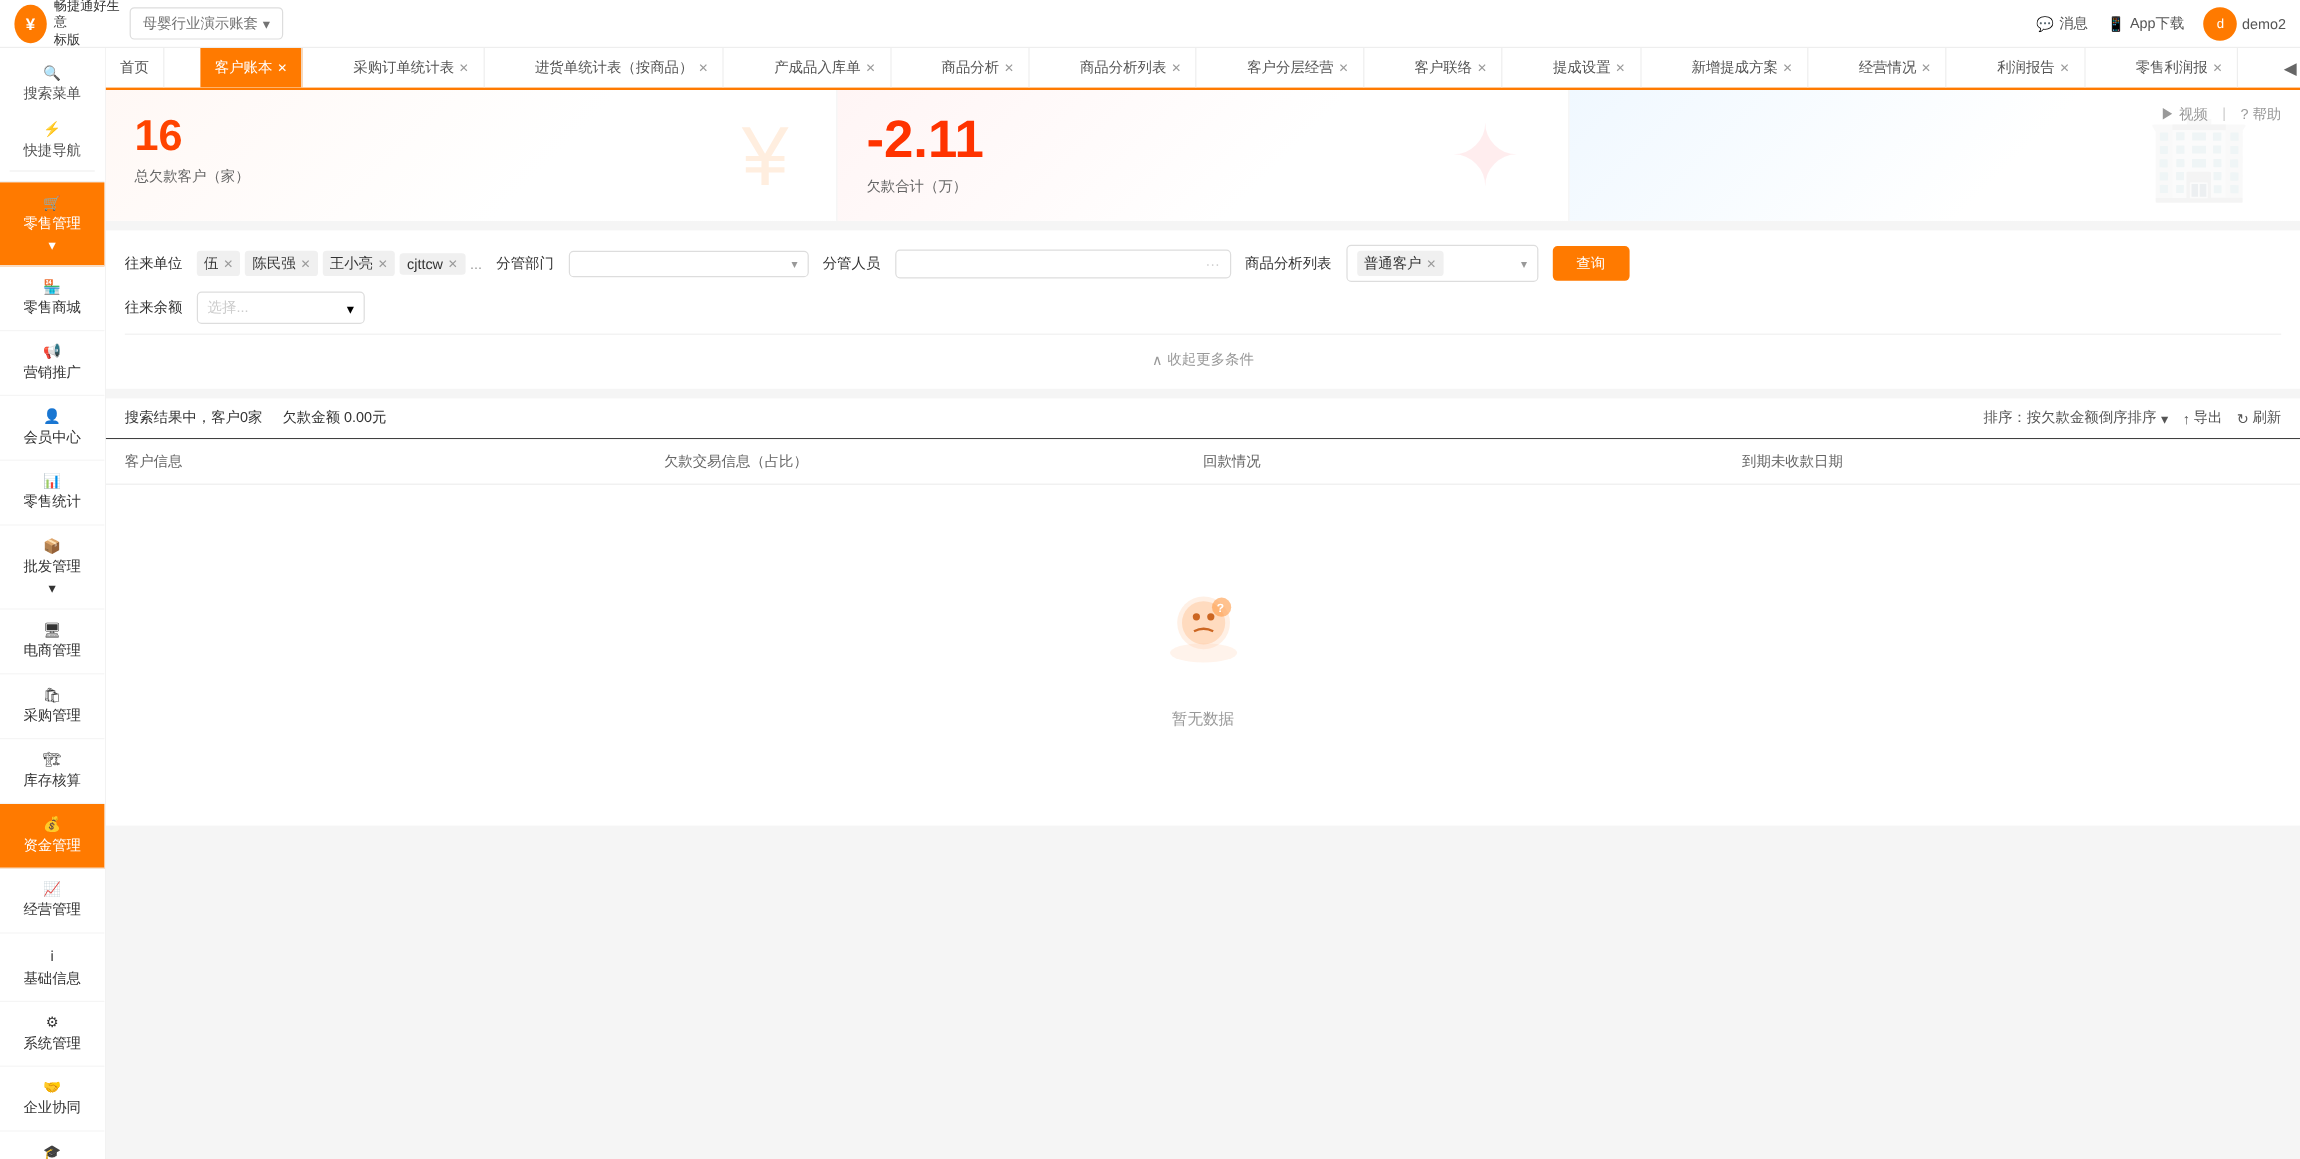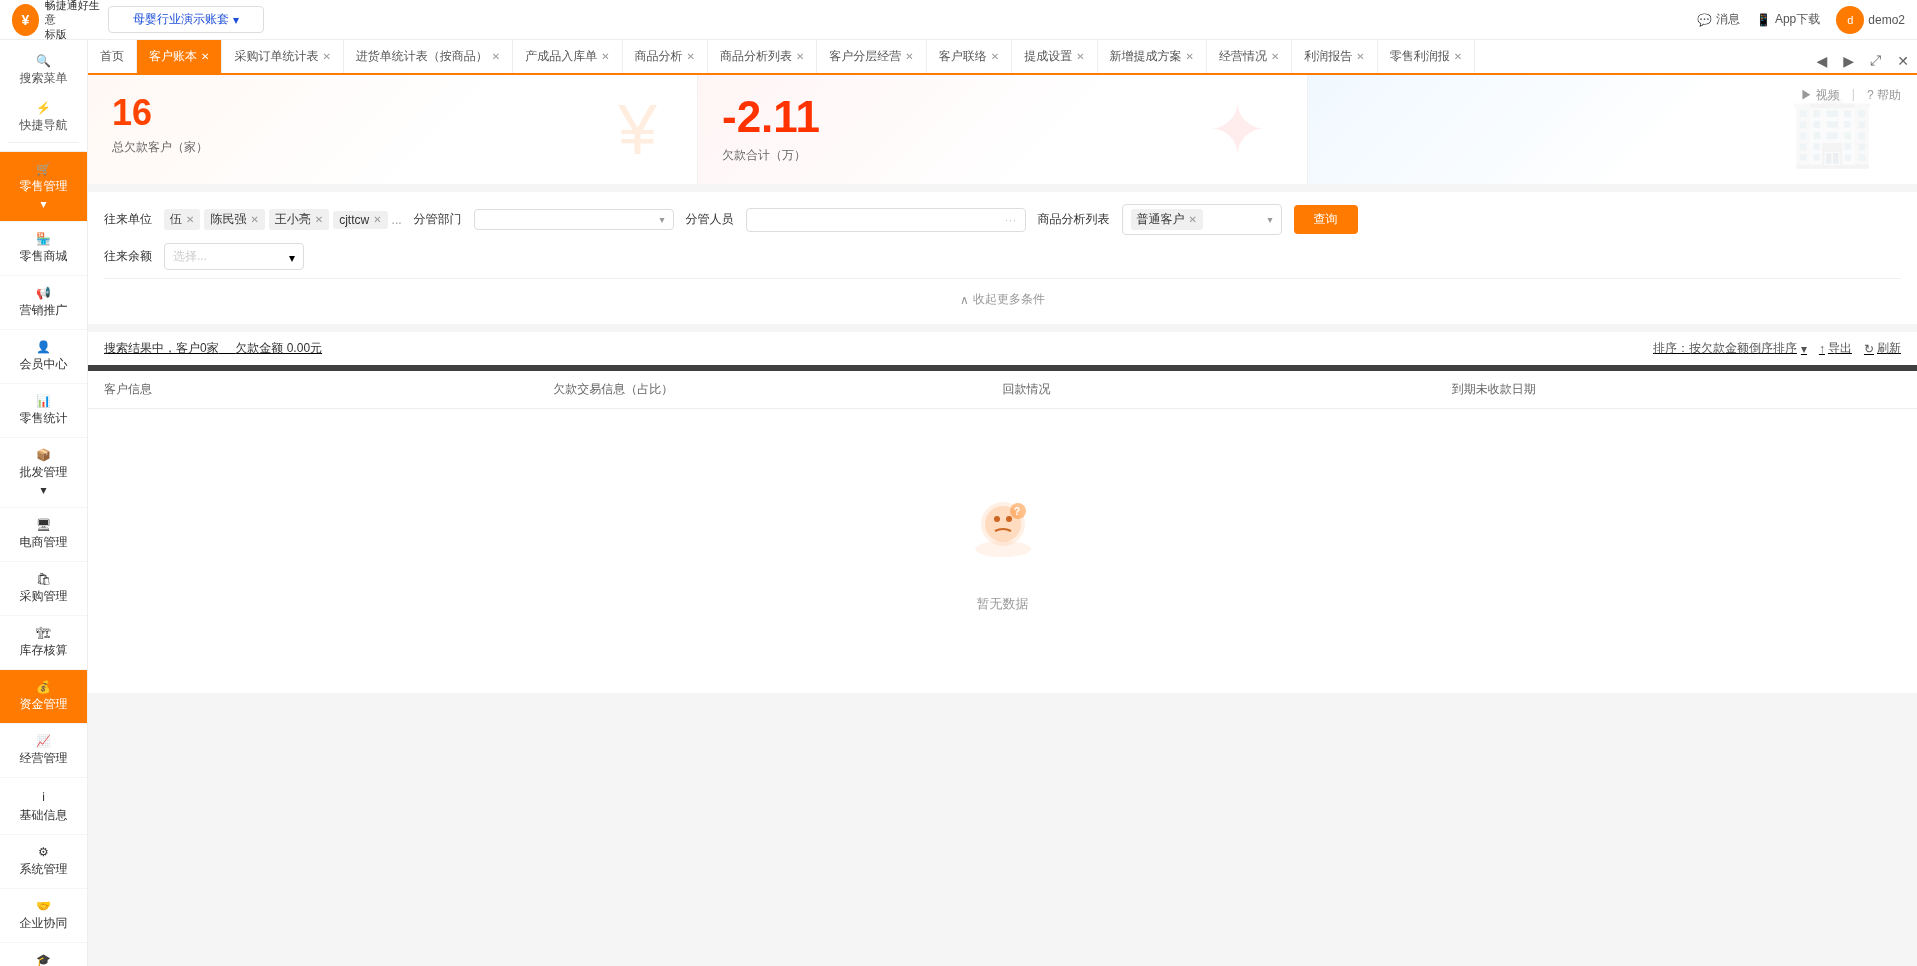--- a/index.html
+++ b/index.html
@@ -3,41 +3,41 @@
   <meta charset="utf-8">
   <style>
     * { box-sizing: border-box; margin: 0; padding: 0; }
     body { font-family: "Microsoft YaHei", "PingFang SC", sans-serif; font-size: 12px; background: #f5f5f5; display: flex; flex-direction: column; height: 100vh; overflow: hidden; }
 
     
     .top-header { background: #fff; display: flex; align-items: center; padding: 0 12px; height: 40px; border-bottom: 1px solid #eee; flex-shrink: 0; }
     .logo-area { display: flex; align-items: center; gap: 6px; width: 88px; flex-shrink: 0; }
     .logo-icon { width: 32px; height: 32px; background: #ff7a00; border-radius: 50%; display: flex; align-items: center; justify-content: center; color: #fff; font-size: 14px; font-weight: bold; }
     .logo-text { font-size: 11px; color: #333; line-height: 1.3; }
-    .workspace-selector { display: flex; align-items: center; gap: 4px; padding: 4px 24px; border: 1px solid #ddd; border-radius: 4px; cursor: pointer; font-size: 12px; color: #1d4ed8; background: #fff; margin-left: 8px; }
+    .workspace-selector { display: flex; align-items: center; gap: 4px; padding: 4px 10px; border: 1px solid #ddd; border-radius: 4px; cursor: pointer; font-size: 12px; color: #737373; background: #fff; margin-left: 8px; }
     .top-right { margin-left: auto; display: flex; align-items: center; gap: 16px; }
     .top-right-item { display: flex; align-items: center; gap: 4px; font-size: 12px; color: #555; cursor: pointer; }
     .avatar { width: 28px; height: 28px; border-radius: 50%; background: #ff7a00; display: flex; align-items: center; justify-content: center; color: #fff; font-size: 11px; }
 
     
     .main-layout { display: flex; flex: 1; overflow: hidden; }
 
     
     .sidebar { width: 88px; background: #fff; border-right: 1px solid #eee; display: flex; flex-direction: column; flex-shrink: 0; overflow-y: auto; }
     .sidebar-search { padding: 8px; border-bottom: 1px solid #eee; }
     .sidebar-search-btn { width: 100%; background: none; border: none; cursor: pointer; font-size: 12px; color: #555; display: flex; flex-direction: column; align-items: center; gap: 2px; padding: 6px 0; }
     .sidebar-nav-btn { width: 100%; background: none; border: none; cursor: pointer; font-size: 12px; color: #555; display: flex; flex-direction: column; align-items: center; gap: 2px; padding: 8px 0; border-bottom: 1px solid #f0f0f0; }
     .sidebar-item { width: 100%; background: none; border: none; cursor: pointer; font-size: 12px; color: #333; padding: 10px 0; display: flex; flex-direction: column; align-items: center; gap: 2px; border-bottom: 1px solid #f5f5f5; }
     .sidebar-item.active { background: #ff7a00; color: #fff; }
 
     
     .content-area { flex: 1; display: flex; flex-direction: column; overflow: hidden; }
 
     
-    .tab-bar { background: #fff; display: flex; align-items: flex-end; border-bottom: 2px solid #ff7a00; flex-shrink: 0; overflow: hidden; }
+    .tab-bar { background: #fff; display: flex; align-items: center; border-bottom: 2px solid #ff7a00; flex-shrink: 0; overflow: hidden; gap: 30px; }
     .tab { display: flex; align-items: center; gap: 4px; padding: 8px 12px; font-size: 12px; color: #555; cursor: pointer; border-right: 1px solid #eee; white-space: nowrap; flex-shrink: 0; }
     .tab.active { background: #ff7a00; color: #fff; }
     .tab .tab-close { color: #999; font-size: 10px; cursor: pointer; }
     .tab.active .tab-close { color: #fff; }
     .tab-bar-actions { margin-left: auto; display: flex; align-items: center; }
     .tab-action-btn { padding: 4px 8px; font-size: 14px; color: #666; cursor: pointer; border: none; background: none; }
 
     
     .page-content { flex: 1; overflow-y: auto; background: #f5f5f5; }
 
@@ -63,21 +63,21 @@
     .filter-more { color: #999; cursor: pointer; font-size: 12px; }
     .filter-select { display: flex; align-items: center; border: 1px solid #ddd; border-radius: 4px; padding: 4px 8px; font-size: 12px; color: #333; min-width: 120px; cursor: pointer; background: #fff; }
     .filter-select .arrow { margin-left: auto; color: #999; font-size: 10px; }
     .filter-select-wide { min-width: 200px; }
     .filter-tag-input { display: flex; align-items: center; border: 1px solid #ddd; border-radius: 4px; padding: 4px 8px; font-size: 12px; color: #333; min-width: 200px; background: #fff; }
     .collapse-btn { display: flex; align-items: center; justify-content: center; gap: 4px; font-size: 12px; color: #999; cursor: pointer; padding: 4px 0; }
     .search-btn { background: #ff7a00; color: #fff; border: none; border-radius: 4px; padding: 6px 20px; font-size: 12px; cursor: pointer; white-space: nowrap; }
     .余额-input { border: 1px solid #ddd; border-radius: 4px; padding: 4px 8px; font-size: 12px; min-width: 140px; display: flex; align-items: flex-end; justify-content: space-between; background: #fff; cursor: pointer; }
 
     
-    .results-bar { background: #fff; padding: 8px 16px; display: flex; align-items: flex-end; justify-content: space-between; border-bottom: 6px solid #404040; text-decoration: underline; }
+    .results-bar { background: #fff; padding: 8px 16px; display: flex; align-items: flex-end; justify-content: space-between; border-bottom: 1px solid #404040; }
     .results-info { font-size: 12px; color: #333; }
     .results-actions { display: flex; align-items: center; gap: 12px; font-size: 12px; color: #555; }
     .results-actions span { cursor: pointer; display: flex; align-items: center; gap: 3px; }
     .sort-dropdown { display: flex; align-items: center; gap: 4px; cursor: pointer; color: #555; }
 
     
     .data-table { background: #fff; width: 100%; }
     .table-header { display: grid; grid-template-columns: 2fr 2fr 2fr 2fr; padding: 10px 16px; border-bottom: 1px solid #eee; font-size: 12px; color: #666; font-weight: normal; }
     .table-body { }
     .empty-state { display: flex; flex-direction: column; align-items: center; justify-content: center; padding: 80px 0; }

